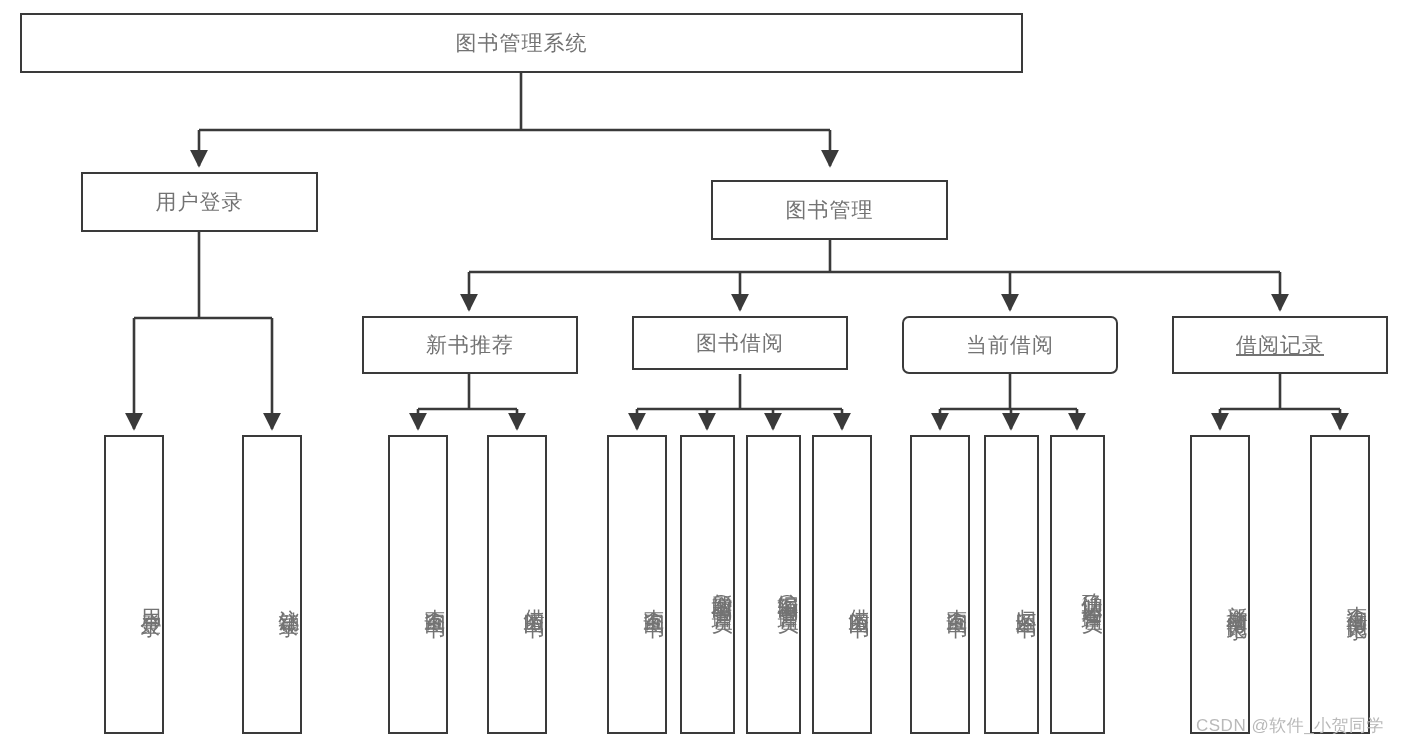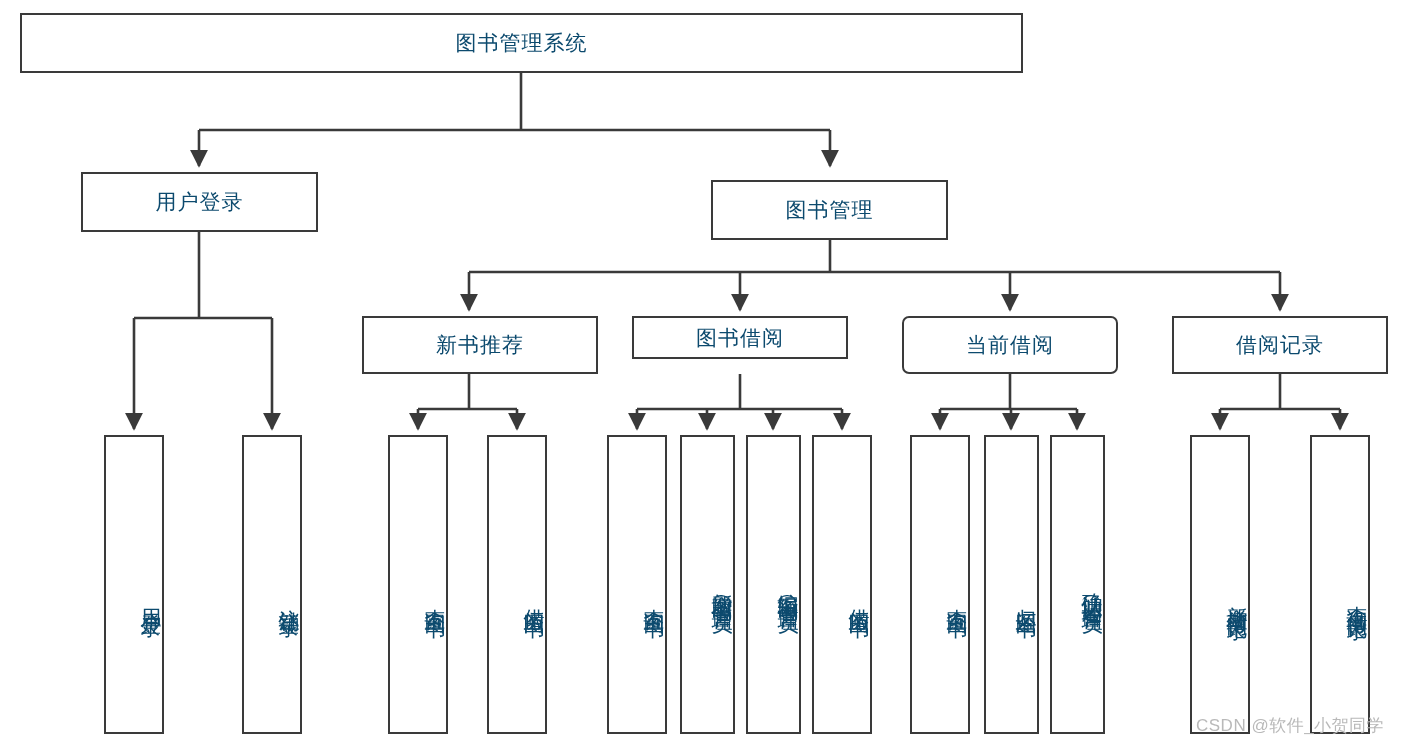--- a/index.html
+++ b/index.html
@@ -16,21 +16,21 @@
     overflow: hidden;
   }
   .node {
     position: absolute;
     box-sizing: border-box;
     border: 2px solid #3a3a3a;
     background: #ffffff;
     display: flex;
     align-items: center;
     justify-content: center;
-    color: #0c4a6e;
+    color: #737373;
   }
   .node-h {
     font-size: 21px;
     letter-spacing: 1px;
     white-space: nowrap;
   }
   .node-v {
     writing-mode: vertical-rl;
     text-orientation: upright;
     font-size: 21px;
@@ -125,24 +125,24 @@
       <path d="M 1220 409 L 1220 429" marker-end="url(#arrow)"></path>
       <path d="M 1340 409 L 1340 429" marker-end="url(#arrow)"></path>
     </g>
   </svg>
 
   <div class="node node-h" style="left:20px; top:13px; width:1003px; height:60px;">图书管理系统</div>
 
   <div class="node node-h" style="left:81px; top:172px; width:237px; height:60px;">用户登录</div>
   <div class="node node-h" style="left:711px; top:180px; width:237px; height:60px;">图书管理</div>
 
-  <div class="node node-h" style="left:362px; top:316px; width:236px; height:58px;">新书推荐</div>
-  <div class="node node-h" style="left:632px; top:316px; width:216px; height:43px;">图书借阅</div>
+  <div class="node node-h" style="left:362px; top:316px; width:216px; height:58px;">新书推荐</div>
+  <div class="node node-h" style="left:632px; top:316px; width:216px; height:54px;">图书借阅</div>
   <div class="node node-h" style="left:902px; top:316px; width:216px; height:58px;border-radius:7px;">当前借阅</div>
-  <div class="node node-h" style="left:1172px; top:316px; width:216px; height:58px;">借阅记录</div>
+  <div class="node node-h" style="left:1172px; top:316px; width:216px; height:58px;text-decoration:underline;">借阅记录</div>
 
   <div class="node node-v" style="left:104px; top:435px; width:60px; height:299px;">用户登录</div>
   <div class="node node-v" style="left:242px; top:435px; width:60px; height:299px;">注销登录</div>
 
   <div class="node node-v" style="left:388px; top:435px; width:60px; height:299px;">查询图书</div>
   <div class="node node-v" style="left:487px; top:435px; width:60px; height:299px;">借阅图书</div>
 
   <div class="node node-v" style="left:607px; top:435px; width:60px; height:299px;">查询图书</div>
   <div class="node node-v tall" style="left:680px; top:435px; width:55px; height:299px;">新增图书（管理员）</div>
   <div class="node node-v tall" style="left:746px; top:435px; width:55px; height:299px;">编辑图书（管理员）</div>

